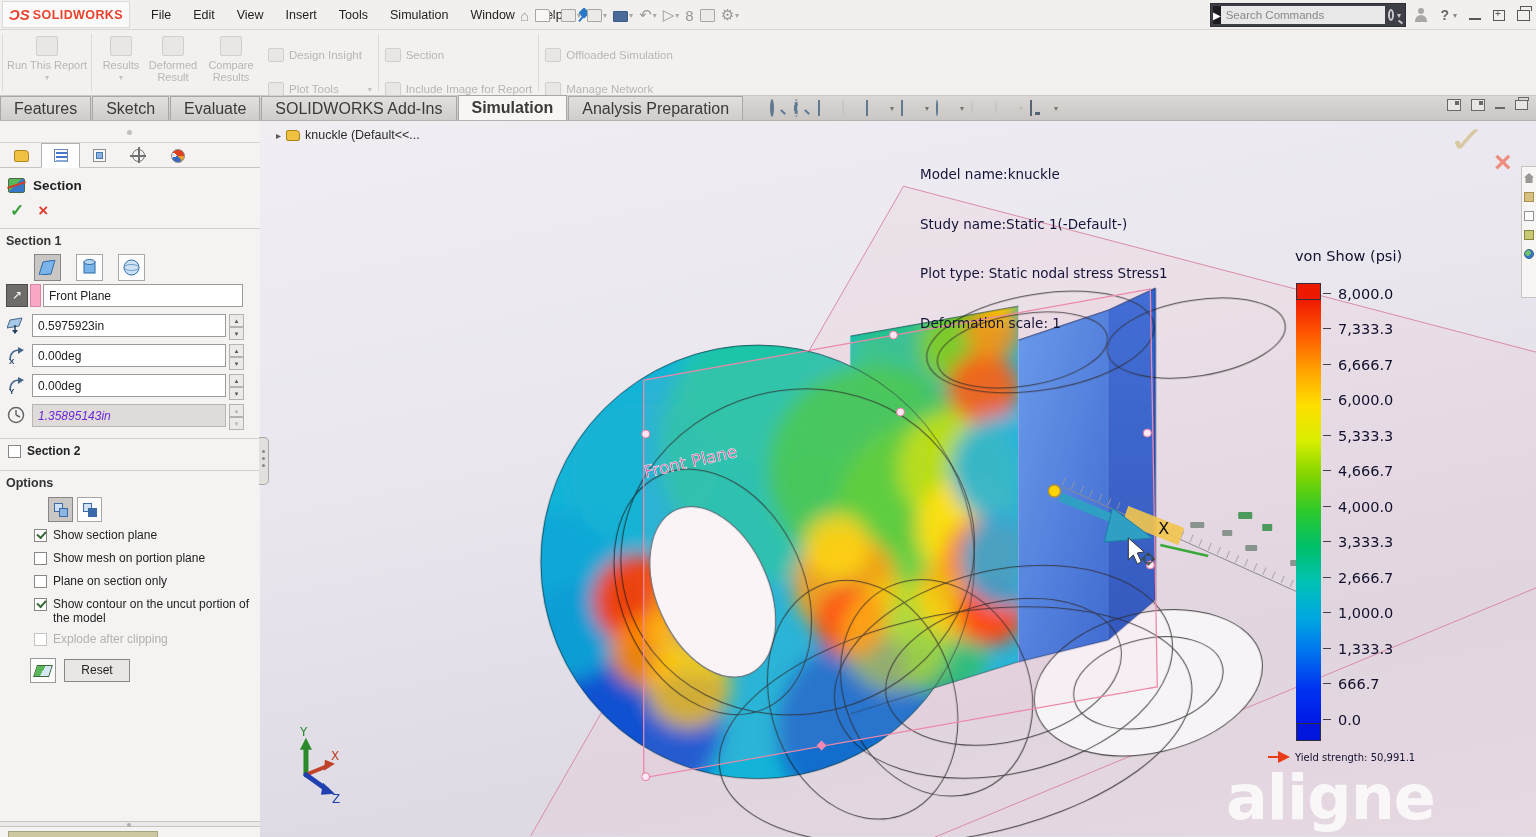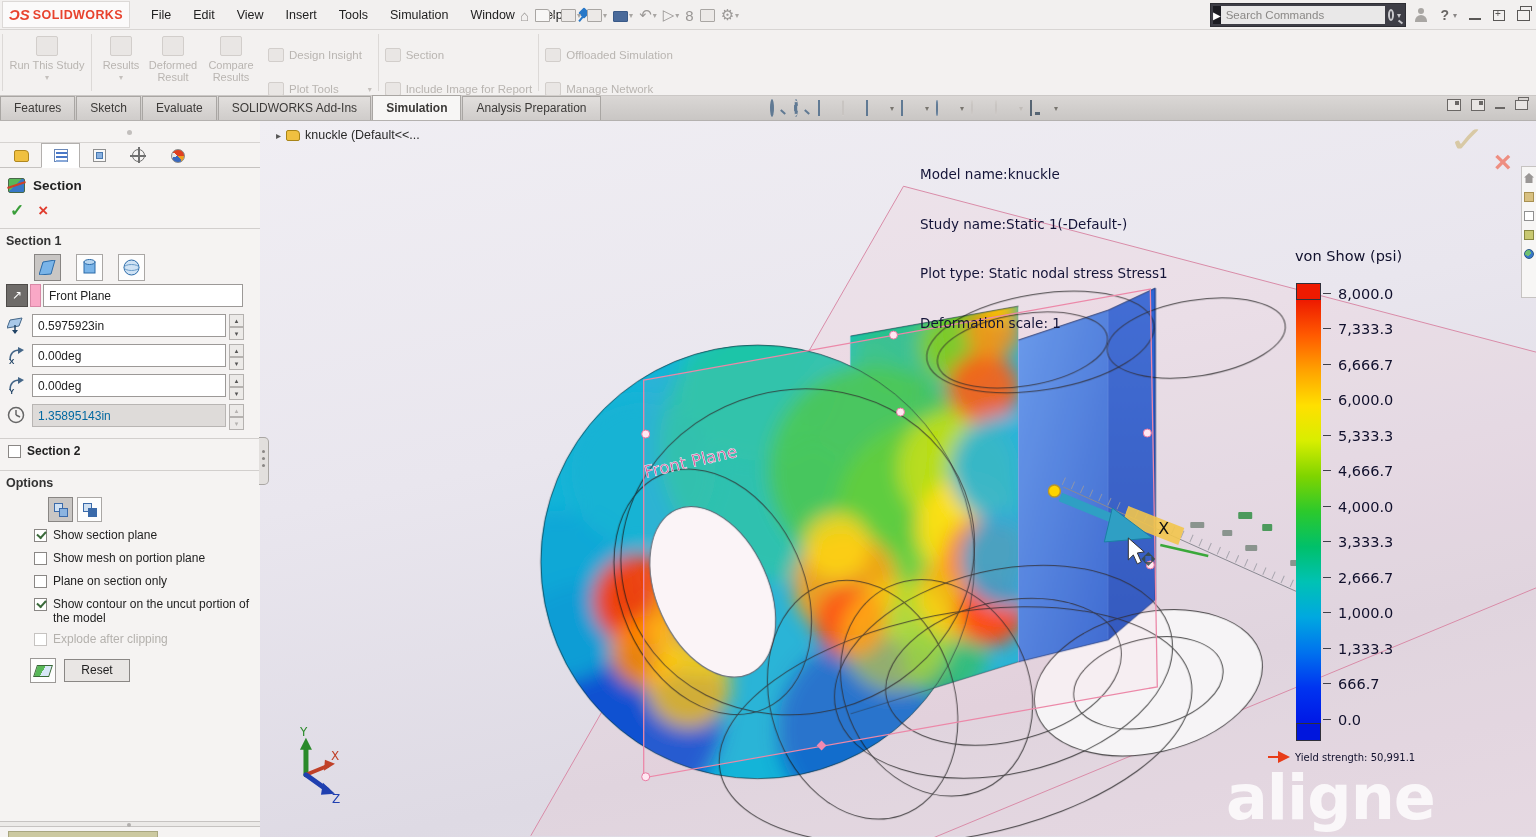--- a/index.html
+++ b/index.html
@@ -52,21 +52,21 @@
   .rb-big .rb-ic { width:22px; height:20px; border:1.5px solid #d2cecb; background:#e9e6e4; border-radius:2px; margin-bottom:3px; }
   .rb-big .rb-lbl { font-size:11px; text-align:center; line-height:12px; color:#b9b5b1; }
   .rb-big .rb-caret { font-size:8px; color:#c4c0bd; margin-top:2px; }
   .rb-col { display:flex; flex-direction:column; gap:20px; padding-top:6px;margin-top:12px; }
   .rb-small { display:flex; align-items:center; gap:5px; color:#b9b5b1; font-size:11.5px; white-space:nowrap; }
   .rb-small .rb-ic { width:16px; height:14px; border:1.5px solid #d2cecb; background:#e9e6e4; border-radius:2px; flex:none; }
   .rb-small .rb-caret { font-size:8px; color:#c4c0bd; }
 
   
   .tabrow { position:absolute; left:0; top:96px; width:1536px; height:25px; background:linear-gradient(#dad7d5,#c9c6c4); border-bottom:1px solid #b4b1af; display:flex; align-items:flex-end; }
-  .tab { height:24px; line-height:23px; padding:0 13px; font-size:12px; color:#3c3a38; background:linear-gradient(#e2dfdd,#cfccca); border:1px solid #a9a6a3; border-bottom:none; margin-right:1px; }
+  .tab { height:24px; line-height:23px; padding:0 13px; font-size:16px; color:#3c3a38; background:linear-gradient(#e2dfdd,#cfccca); border:1px solid #a9a6a3; border-bottom:none; margin-right:1px; }
   .tab.active { background:#f7f6f5; font-weight:bold; height:25px; line-height:24px; }
   .headsup { position:absolute; left:770px; top:2px; height:21px; display:flex; align-items:center; gap:7px; }
   .hu-ic { width:17px; height:16px; position:relative; opacity:.9; }
   .hu-mag { width:11px; height:11px; border:2px solid #54718e; border-radius:50%; position:relative; }
   .hu-mag::after { content:""; position:absolute; width:6px; height:2px; background:#54718e; transform:rotate(42deg); left:8px; top:10px; }
   .hu-cube { width:13px; height:12px; background:#b9d2ec; border:1.5px solid #54718e; margin-top:2px; }
   .hu-ghost { width:14px; height:13px; background:#dedad7; border:1.5px solid #c8c4c1; border-radius:2px; margin-top:2px; }
   .hu-monitor { width:15px; height:10px; border:1.5px solid #4a5a6a; background:#e8ecf0; margin-top:2px; }
   .hu-monitor::after { content:""; position:absolute; left:5px; top:11px; width:5px; height:3px; background:#4a5a6a; }
   .hu-caret { font-size:8px; color:#78756f; }
@@ -105,21 +105,21 @@
   .pm-hr { position:absolute; left:0; width:100%; height:0; border-top:1px solid #d2cfcd; }
   .grp-head { position:absolute; left:6px; font-size:12.5px; font-weight:bold; color:#333; }
   .grp-chev { position:absolute; right:12px; width:8px; height:8px; }
   .grp-chev::before { content:""; position:absolute; left:0; top:2px; width:7px; height:7px; border-left:2px solid #8a8785; border-top:2px solid #8a8785; transform:rotate(45deg); }
   .grp-chev.down::before { transform:rotate(-135deg); top:-1px; }
   .type-btn { position:absolute; width:27px; height:27px; background:#fdfdfd; border:1px solid #aaa7a5; display:flex; align-items:center; justify-content:center; }
   .type-btn.pressed { background:#c9c6c4; border-color:#888583; }
   .pm-row { position:absolute; left:0; width:100%; height:24px; }
   .row-icon { position:absolute; left:6px; top:1px; width:20px; height:20px; display:flex; align-items:center; justify-content:center; }
   .pm-input { position:absolute; left:32px; top:0; width:194px; height:23px; border:1px solid #9c9997; background:#fff; font-size:12px; padding:0 5px; color:#222; font-family:"Liberation Sans", sans-serif; }
-  .pm-input.disabled { background:#dedbd9; color:#0369a1; border-color:#b8b5b3; }
+  .pm-input.disabled { background:#dedbd9; color:#6d28d9; border-color:#b8b5b3;font-style:italic; }
   .spinner { position:absolute; left:229px; top:0; width:15px; height:23px; display:flex; flex-direction:column; }
   .spinner span { flex:1; font-size:7px; line-height:11px; text-align:center; color:#555; border:1px solid #b5b2b0; background:#eceae8; }
   .spinner.disabled span { color:#b5b2b0; }
   .ref-btn { position:absolute; left:6px; top:0; width:22px; height:23px; background:#6e6b69; border:1px solid #4e4b49; color:#fff; font-size:12px; text-align:center; line-height:21px; }
   .ref-swatch { position:absolute; left:30px; top:0; width:11px; height:23px; background:#f9a8c6; border:1px solid #d888a6; }
   .ref-input { left:43px; width:200px; }
   .cb-row { position:absolute; left:34px; width:216px; display:flex; gap:6px; align-items:flex-start; font-size:12px; color:#222; }
   .cb-box { flex:none; width:13px; height:13px; border:1px solid #8a8785; background:#fff; position:relative; margin-top:1px; }
   .cb-row.checked .cb-box::after { content:""; position:absolute; left:2px; top:1px; width:7px; height:4px; border-left:2px solid #3a6a3a; border-bottom:2px solid #3a6a3a; transform:rotate(-48deg); }
   .cb-row.disabled { color:#b4b1ad; }
@@ -240,21 +240,21 @@
       <span class="win-max"></span>
       <span class="win-cascade"></span>
     </div>
   </div>
 
   <div class="ribbon">
     <div class="rb-sep"></div>
     <div class="rb-group">
       <div class="rb-big" style="width:76px">
         <span class="rb-ic"></span>
-        <span class="rb-lbl" style="white-space:nowrap">Run This Study</span>
+        <span class="rb-lbl" style="white-space:nowrap">Run This Report</span>
         <span class="rb-caret">▾</span>
       </div>
     </div>
     <div class="rb-sep"></div>
     <div class="rb-group">
       <div class="rb-big" style="width:46px">
         <span class="rb-ic"></span>
         <span class="rb-lbl">Results</span>
         <span class="rb-caret">▾</span>
       </div>

